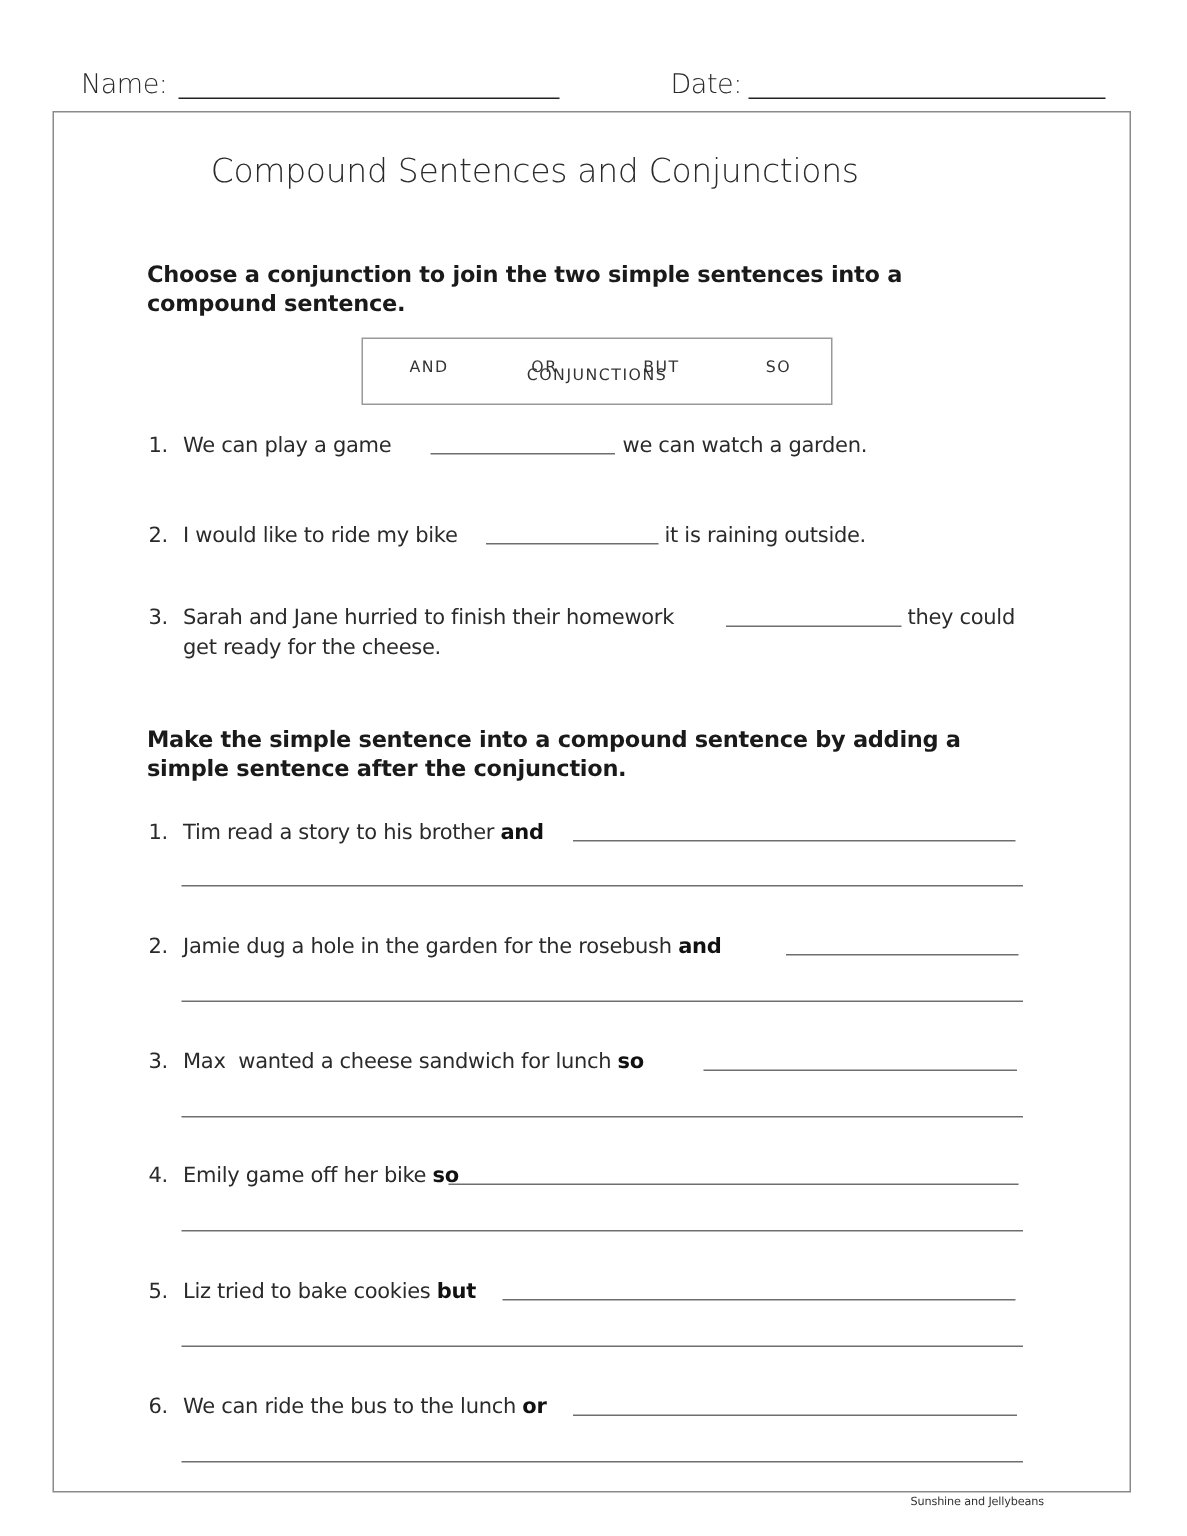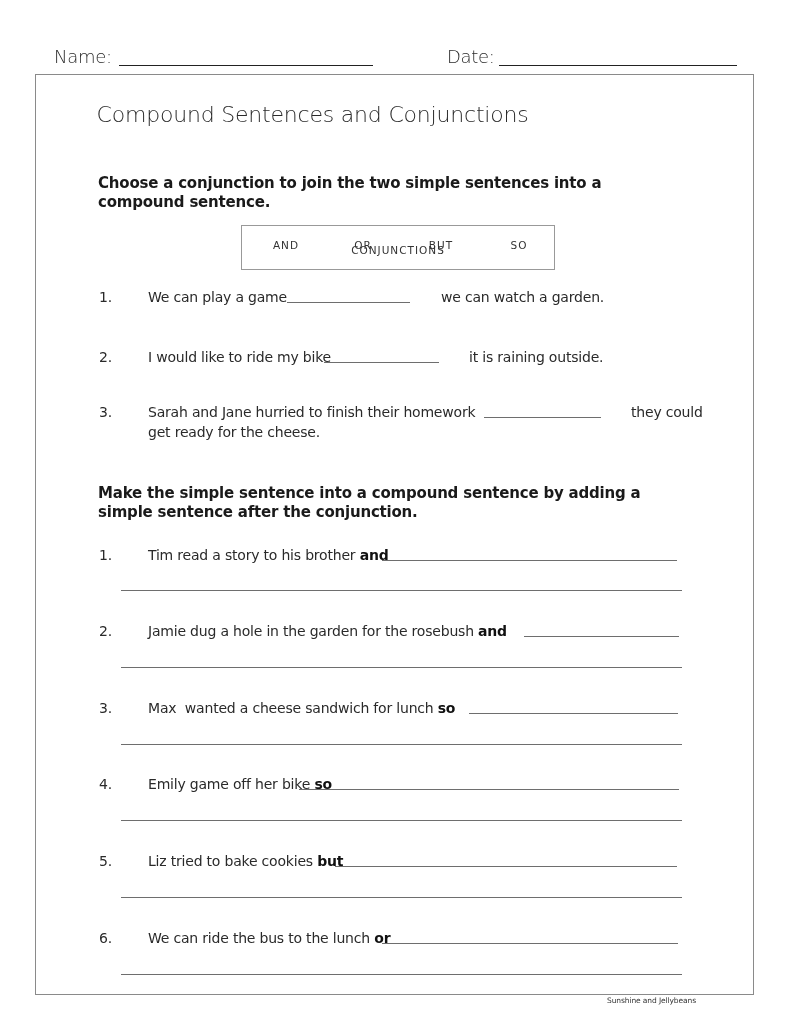--- a/index.html
+++ b/index.html
@@ -47,20 +47,21 @@
     .title {
       position: absolute;
       top: 102px;
       left: 0;
       width: 625px;
       text-align: center;
       font-size: 22px;
       font-weight: 300;
       color: #2a2a2a;
       letter-spacing: -0.2px;
+      padding-left: 44px;
     }
     .instructions {
       position: absolute;
       left: 98px;
       width: 580px;
       font-size: 15px;
       font-weight: bold;
       line-height: 19px;
       color: #1a1a1a;
       letter-spacing: -0.2px;
@@ -103,21 +104,20 @@
     }
     .q .num {
       position: absolute;
       left: 0;
       top: 0;
     }
     .q .txt {
       position: absolute;
       left: 23px;
       top: 0;
-      margin-left: 26px;
     }
     .q b {
       font-weight: bold;
       color: #111;
     }
     .blank {
       position: absolute;
       height: 0;
       border-bottom: 1.5px solid #6e6e6e;
     }

